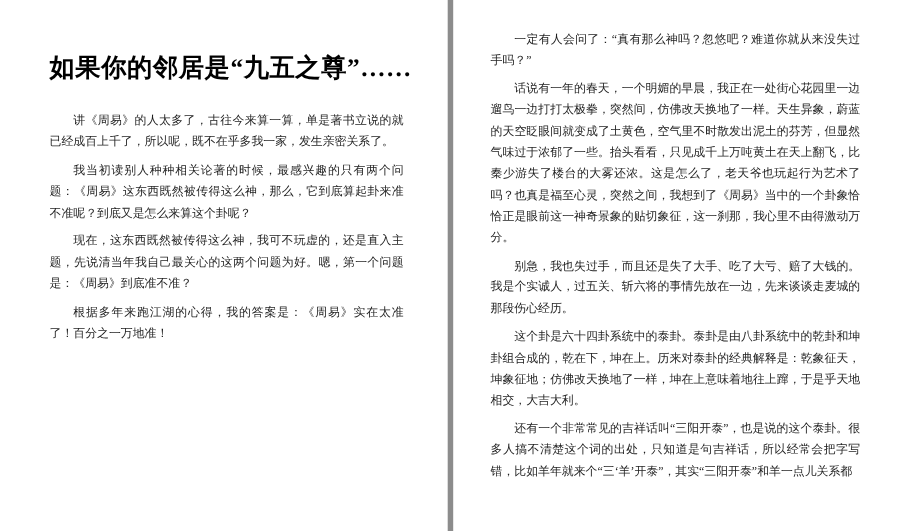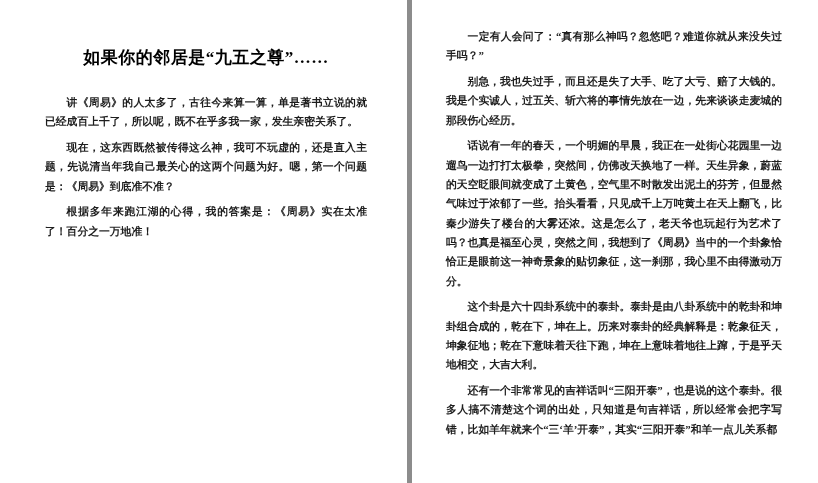--- a/index.html
+++ b/index.html
@@ -31,54 +31,54 @@
     left: 45px;
     top: 46px;
     width: 322px;
   }
   .page-right {
     left: 446px;
     top: 27px;
     width: 336px;
   }
   .chapter-title {
-    font-size: 17px;
+    font-size: 23px;
     font-weight: bold;
     color: #000000;
     text-align: center;
     letter-spacing: 0.5px;
     margin: 0 0 24px 0;
     white-space: nowrap;
   }
   .page p {
     margin: 0 0 6.5px 0;
     font-size: 10.8px;
     line-height: 19.3px;
     text-align: justify;
     text-indent: 2em;
     overflow-wrap: break-word;
     word-break: break-all;
-    font-weight: bold;
   }
 </style>
 </head>
 <body>
 
 <div id="spread">
 
   <div class="page page-left">
     <h1 class="chapter-title">如果你的邻居是“九五之尊”……</h1>
     <p>讲《周易》的人太多了，古往今来算一算，单是著书立说的就已经成百上千了，所以呢，既不在乎多我一家，发生亲密关系了。</p>
+    <p>我当初读别人种种相关论著的时候，最感兴趣的只有两个问题：《周易》这东西既然被传得这么神，那么，它到底算起卦来准不准呢？到底又是怎么来算这个卦呢？</p>
     <p>现在，这东西既然被传得这么神，我可不玩虚的，还是直入主题，先说清当年我自己最关心的这两个问题为好。嗯，第一个问题是：《周易》到底准不准？</p>
     <p>根据多年来跑江湖的心得，我的答案是：《周易》实在太准了！百分之一万地准！</p>
   </div>
 
   <div class="spine"></div>
 
   <div class="page page-right">
     <p>一定有人会问了：“真有那么神吗？忽悠吧？难道你就从来没失过手吗？”</p>
+    <p>话说有一年的春天，一个明媚的早晨，我正在一处街心花园里一边遛鸟一边打打太极拳，突然间，仿佛改天换地了一样。天生异象，蔚蓝的天空眨眼间就变成了土黄色，空气里不时散发出泥土的芬芳，但显然气味过于浓郁了一些。抬头看看，只见成千上万吨黄土在天上翻飞，比秦少游失了楼台的大雾还浓。这是怎么了，老天爷也玩起行为艺术了吗？也真是福至心灵，突然之间，我想到了《周易》当中的一个卦象恰恰正是眼前这一神奇景象的贴切象征，这一刹那，我心里不由得激动万分。</p>
     <p>别急，我也失过手，而且还是失了大手、吃了大亏、赔了大钱的。我是个实诚人，过五关、斩六将的事情先放在一边，先来谈谈走麦城的那段伤心经历。</p>
-    <p>话说有一年的春天，一个明媚的早晨，我正在一处街心花园里一边遛鸟一边打打太极拳，突然间，仿佛改天换地了一样。天生异象，蔚蓝的天空眨眼间就变成了土黄色，空气里不时散发出泥土的芬芳，但显然气味过于浓郁了一些。抬头看看，只见成千上万吨黄土在天上翻飞，比秦少游失了楼台的大雾还浓。这是怎么了，老天爷也玩起行为艺术了吗？也真是福至心灵，突然之间，我想到了《周易》当中的一个卦象恰恰正是眼前这一神奇景象的贴切象征，这一刹那，我心里不由得激动万分。</p>
-    <p>这个卦是六十四卦系统中的泰卦。泰卦是由八卦系统中的乾卦和坤卦组合成的，乾在下，坤在上。历来对泰卦的经典解释是：乾象征天，坤象征地；乾在下意味着天往下跑，坤在上意味着地往上蹿，于是乎天地相交，大吉大利。</p>
+    <p>这个卦是六十四卦系统中的泰卦。泰卦是由八卦系统中的乾卦和坤卦组合成的，乾在下，坤在上。历来对泰卦的经典解释是：乾象征天，坤象征地；仿佛改天换地了一样，坤在上意味着地往上蹿，于是乎天地相交，大吉大利。</p>
     <p>还有一个非常常见的吉祥话叫“三阳开泰”，也是说的这个泰卦。很多人搞不清楚这个词的出处，只知道是句吉祥话，所以经常会把字写错，比如羊年就来个“三‘羊’开泰”，其实“三阳开泰”和羊一点儿关系都</p>
   </div>
 
 </div>
 
 </body></html>

